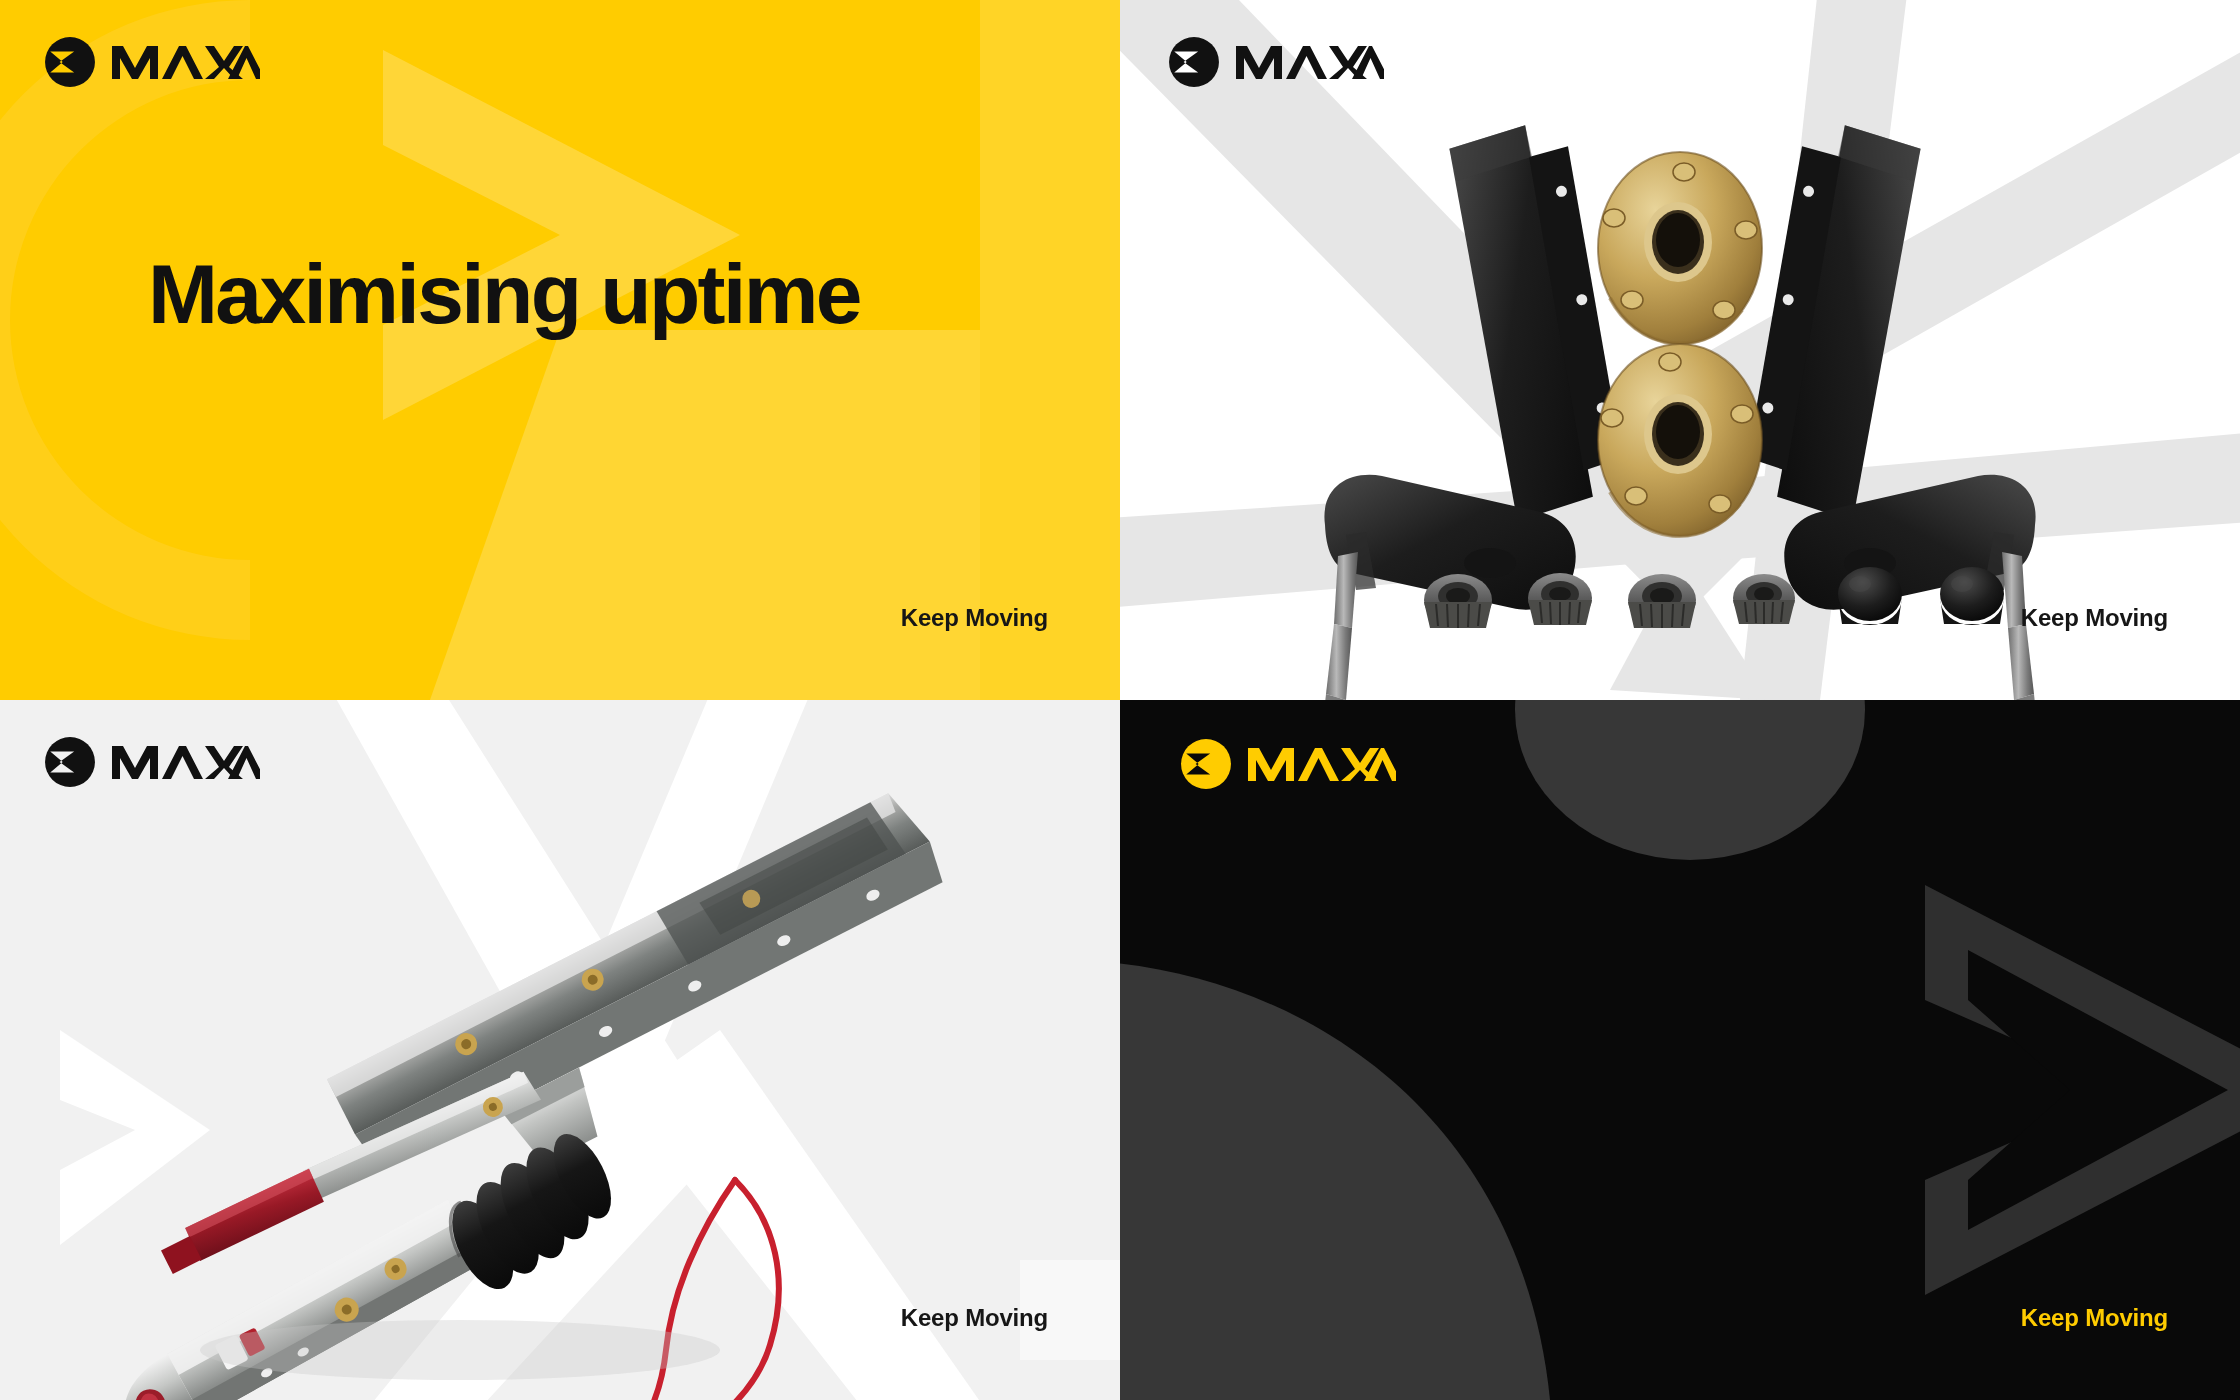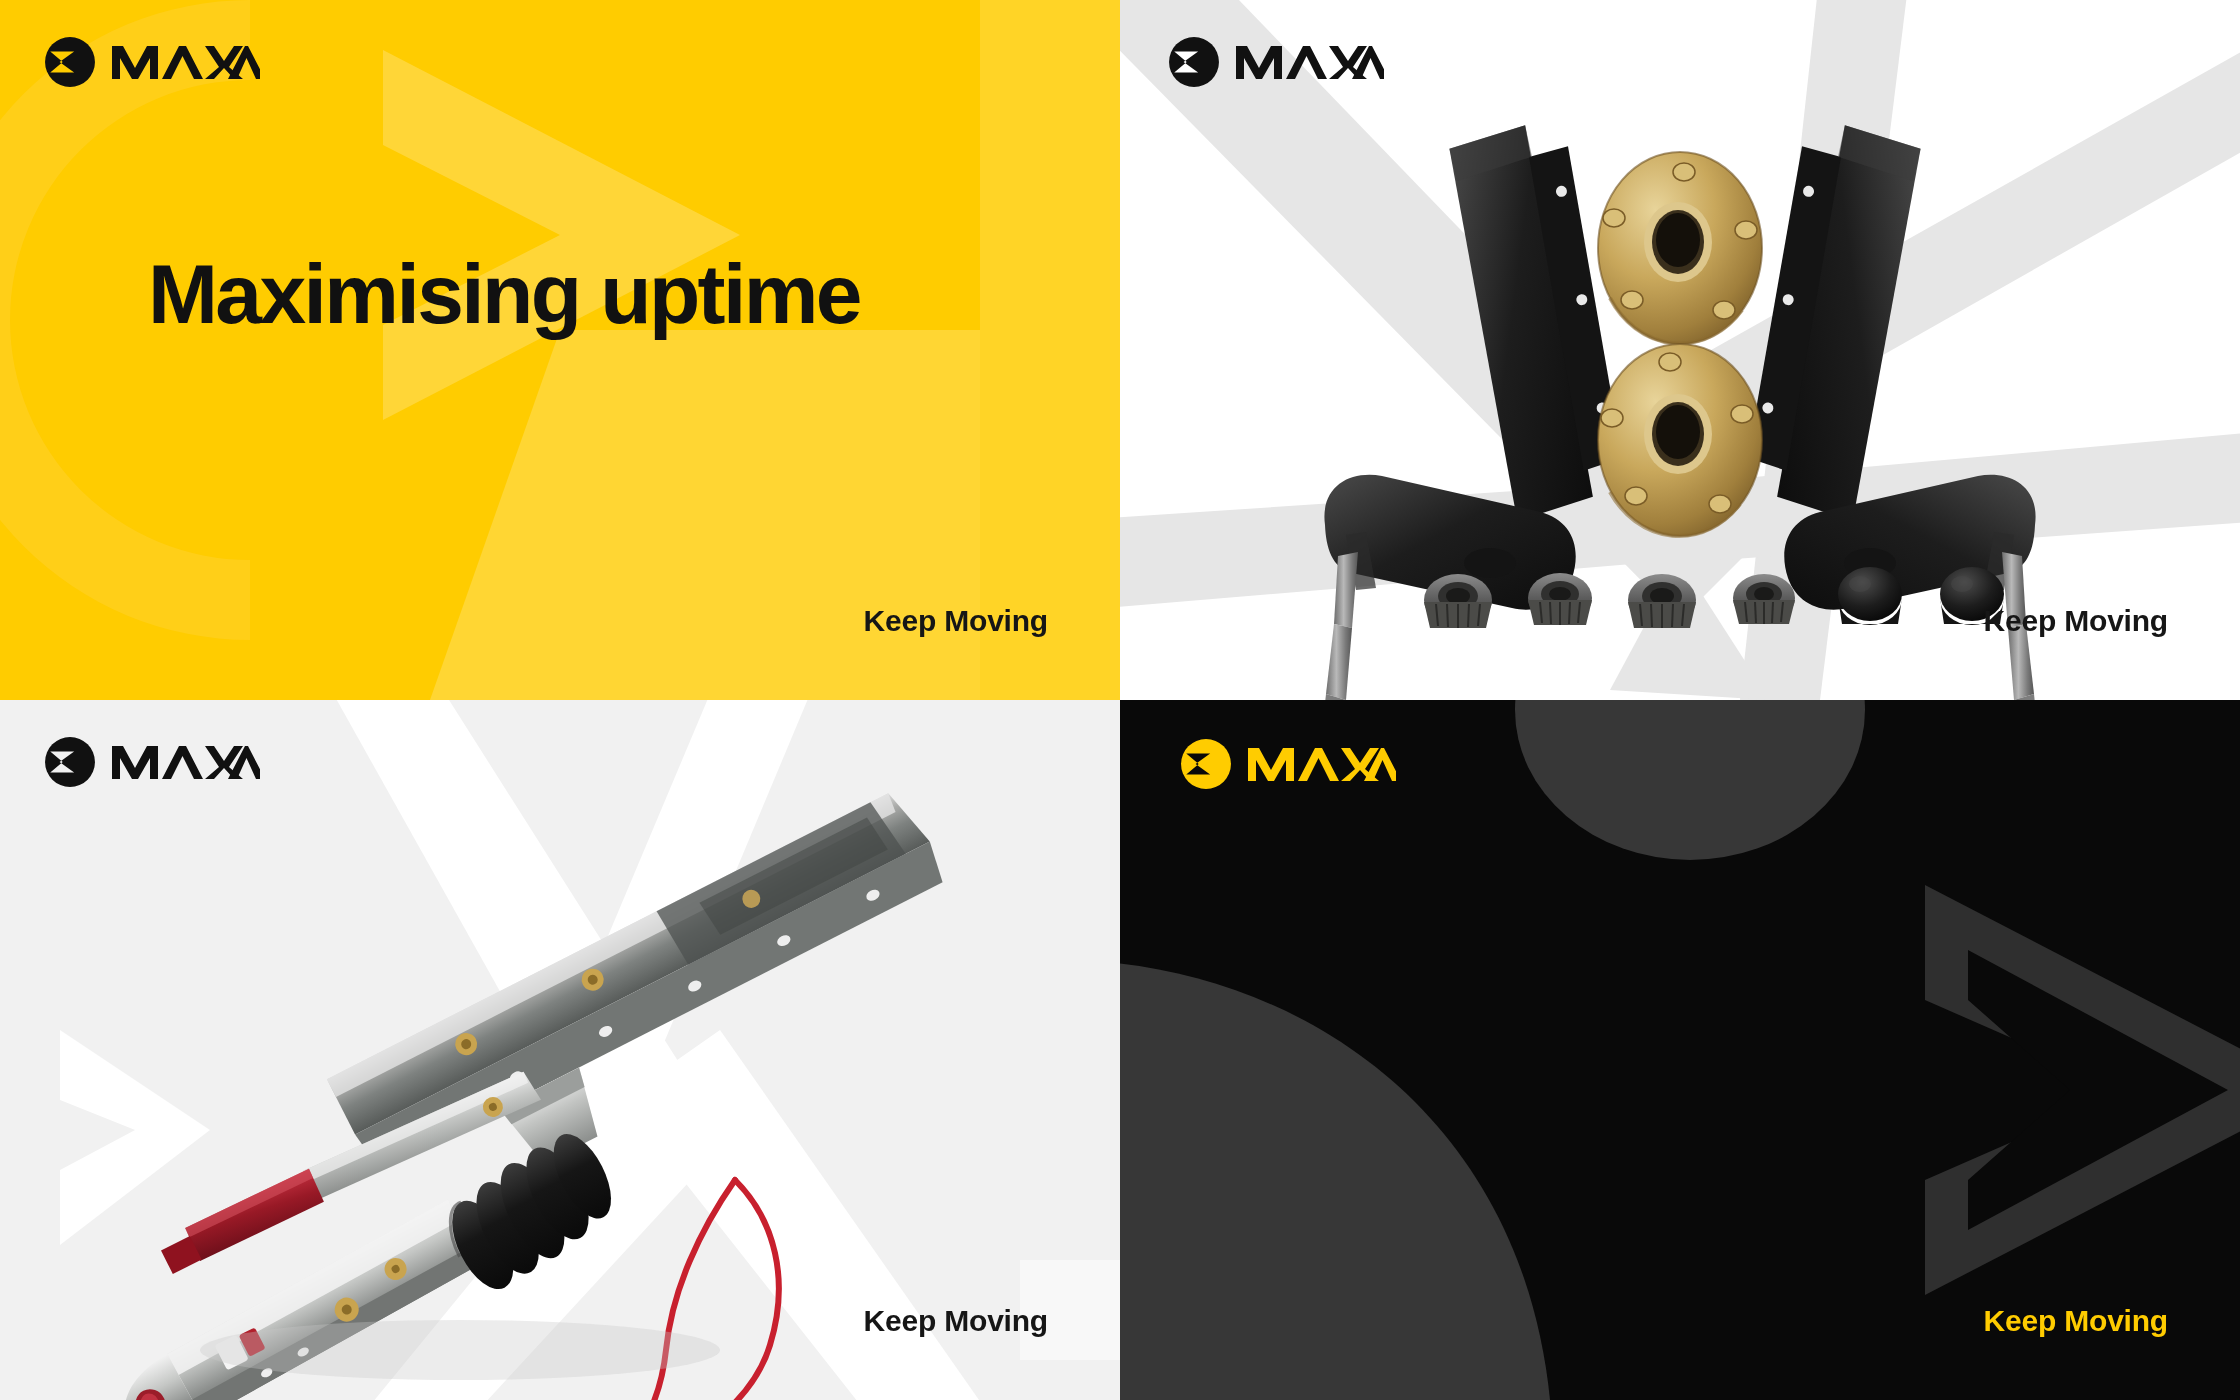--- a/index.html
+++ b/index.html
@@ -27,21 +27,21 @@
   
   .logo { position:absolute; display:flex; align-items:center; gap:14px; }
   .logo-mark { width:52px; height:52px; flex:0 0 52px; }
   .logo-mark svg { display:block; width:52px; height:52px; }
   .logo-word { width:150px; height:40px; }
   .logo-word svg { display:block; width:150px; height:40px; }
 
   
   .tagline {
     position:absolute;
-    font-size:30px;
+    font-size:24px;
     font-weight:bold;
     letter-spacing:-0.2px;
     white-space:nowrap;
   }
 
   
   #panel-yellow { background:#4d7c0f;text-decoration:underline; }
   .headline-yellow {
     position:absolute;
     left:148px; top:250px;

